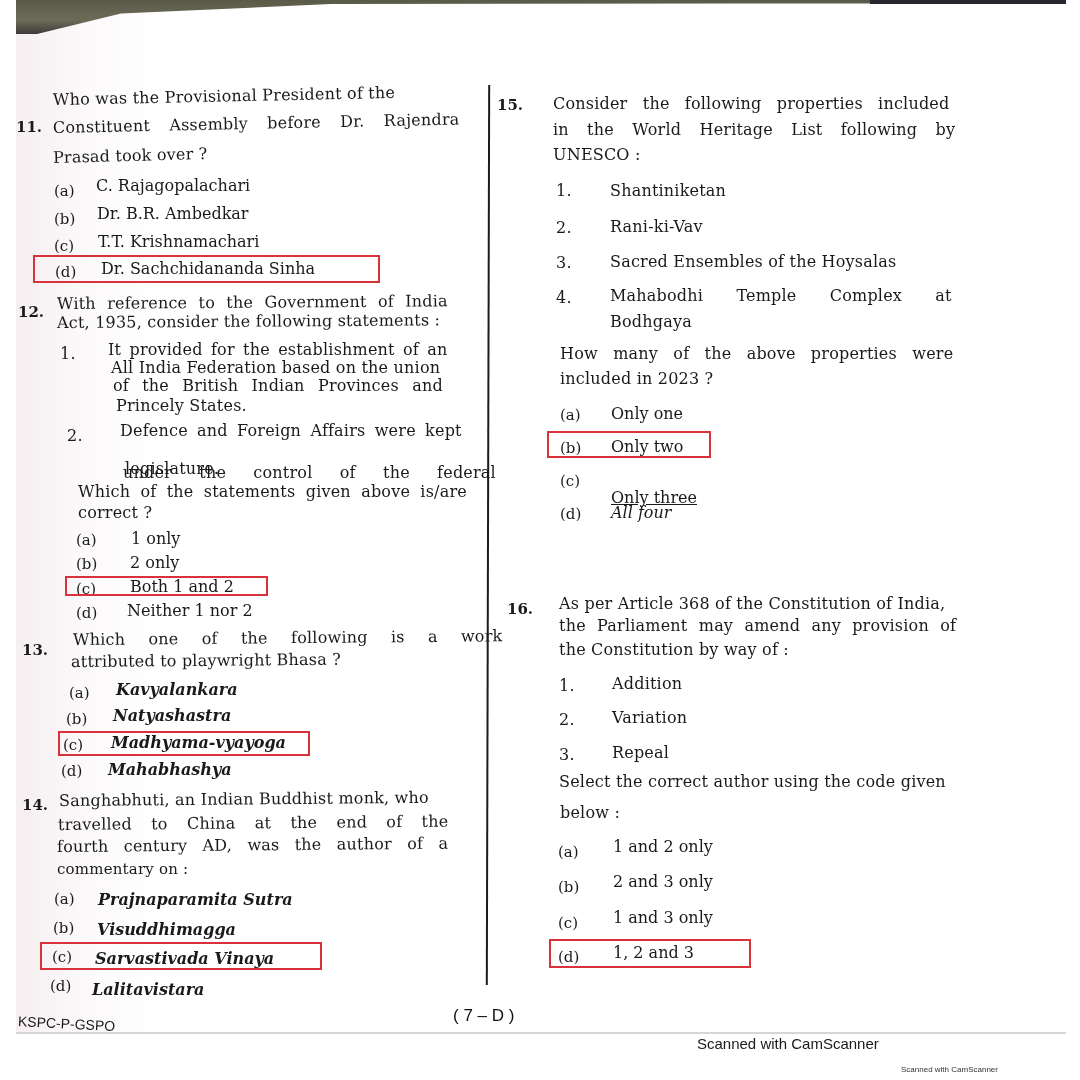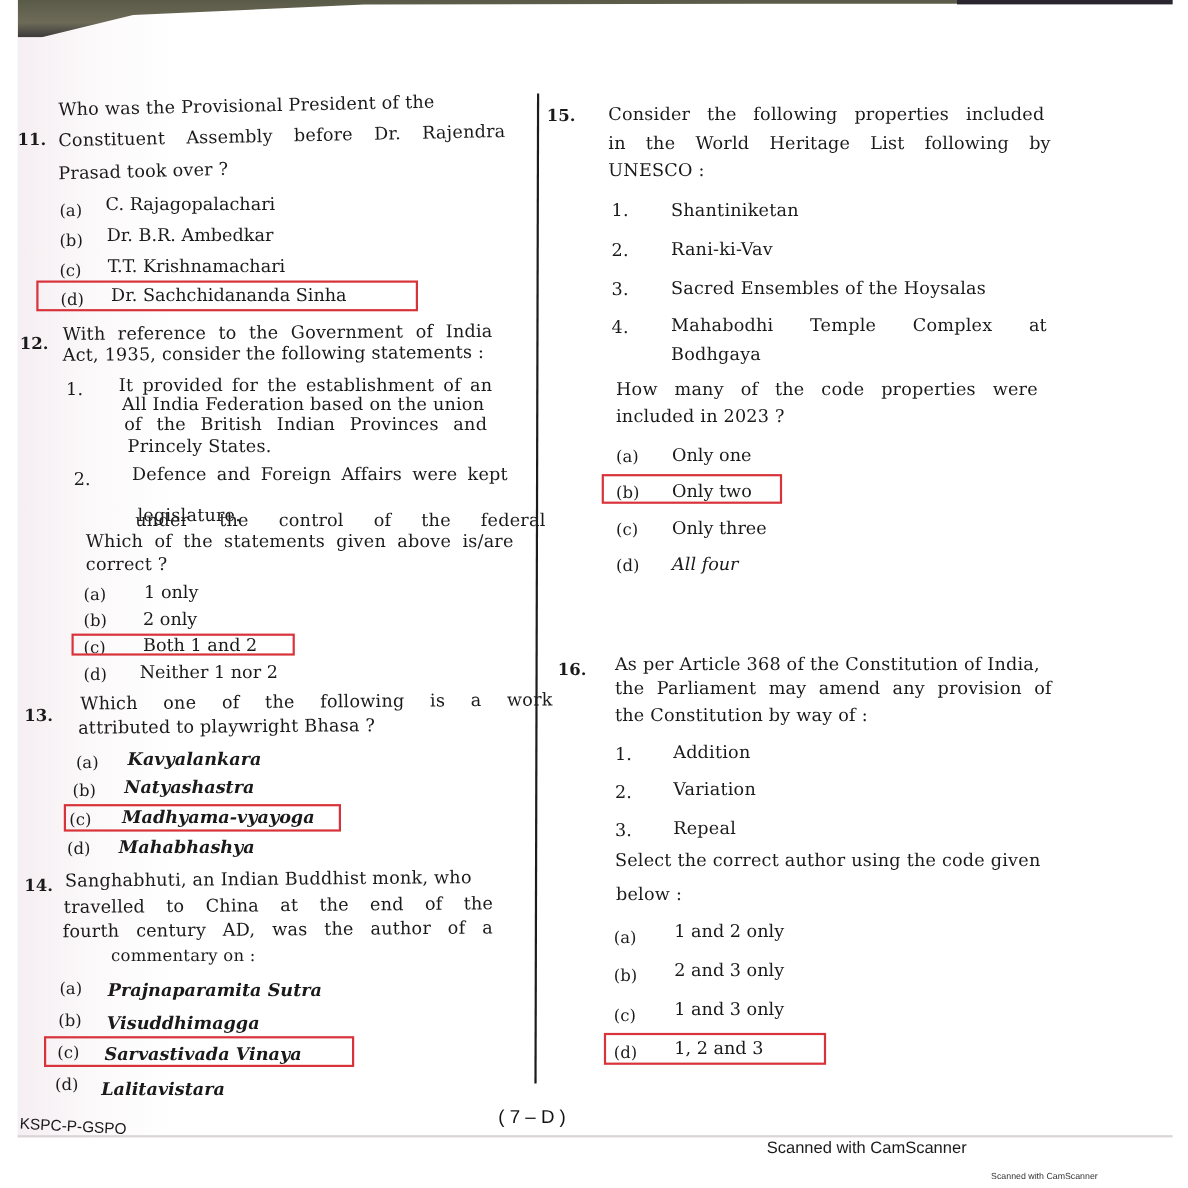--- a/index.html
+++ b/index.html
@@ -115,21 +115,21 @@
   <span class="abs opt-letter" style="left:61px;top:762px;">(d)</span>
   <span class="abs ital" style="left:108px;top:760px;">Mahabhashya</span>
   <div class="answer-box" style="left:58px;top:731px;width:252px;height:25px;"></div>
 </div>
 
 <div>
   <span class="abs qnum" style="left:22px;top:796px;">14.</span>
   <div class="abs q" style="left:59px;top:793px;transform:rotate(-0.5deg);transform-origin:left;">Sanghabhuti, an Indian Buddhist monk, who</div>
   <div class="abs q" style="left:58px;top:817px;word-spacing:14px;transform:rotate(-0.5deg);transform-origin:left;">travelled to China at the end of the</div>
   <div class="abs q" style="left:57px;top:839px;word-spacing:10px;transform:rotate(-0.5deg);transform-origin:left;">fourth century AD, was the author of a</div>
-  <div class="abs q" style="left:57px;top:862px;font-size:15px;margin-left:44px;">commentary on :</div>
+  <div class="abs q" style="left:57px;top:862px;font-size:15px;">commentary on :</div>
 
   <span class="abs opt-letter" style="left:54px;top:890px;">(a)</span>
   <span class="abs ital" style="left:98px;top:890px;">Prajnaparamita Sutra</span>
   <span class="abs opt-letter" style="left:53px;top:919px;">(b)</span>
   <span class="abs ital" style="left:97px;top:920px;">Visuddhimagga</span>
   <span class="abs opt-letter" style="left:52px;top:948px;">(c)</span>
   <span class="abs ital" style="left:95px;top:949px;">Sarvastivada Vinaya</span>
   <span class="abs opt-letter" style="left:50px;top:977px;">(d)</span>
   <span class="abs ital" style="left:92px;top:980px;">Lalitavistara</span>
   <div class="answer-box" style="left:40px;top:942px;width:282px;height:28px;"></div>
@@ -144,29 +144,29 @@
   <span class="abs q" style="left:556px;top:183px;">1.</span>
   <span class="abs q" style="left:610px;top:183px;">Shantiniketan</span>
   <span class="abs q" style="left:556px;top:220px;">2.</span>
   <span class="abs q" style="left:610px;top:219px;">Rani-ki-Vav</span>
   <span class="abs q" style="left:556px;top:255px;">3.</span>
   <span class="abs q" style="left:610px;top:254px;">Sacred Ensembles of the Hoysalas</span>
   <span class="abs q" style="left:556px;top:290px;">4.</span>
   <div class="abs q" style="left:610px;top:288px;word-spacing:28px;">Mahabodhi Temple Complex at</div>
   <span class="abs q" style="left:610px;top:314px;">Bodhgaya</span>
 
-  <div class="abs q" style="left:560px;top:346px;word-spacing:10px;">How many of the code properties were</div>
+  <div class="abs q" style="left:560px;top:346px;word-spacing:10px;">How many of the above properties were</div>
   <div class="abs q" style="left:560px;top:371px;">included in 2023 ?</div>
 
   <span class="abs opt-letter" style="left:560px;top:406px;">(a)</span>
   <span class="abs opt-text" style="left:611px;top:404px;">Only one</span>
   <span class="abs opt-letter" style="left:560px;top:439px;">(b)</span>
   <span class="abs opt-text" style="left:611px;top:437px;">Only two</span>
   <span class="abs opt-letter" style="left:560px;top:472px;">(c)</span>
-  <span class="abs opt-text" style="left:611px;top:470px;">Only three</span>
+  <span class="abs opt-text" style="left:611px;top:488px;text-decoration:underline;">Only three</span>
   <span class="abs opt-letter" style="left:560px;top:505px;">(d)</span>
   <span class="abs opt-text" style="left:611px;top:503px;font-style:italic;">All four</span>
   <div class="answer-box" style="left:547px;top:431px;width:164px;height:27px;"></div>
 </div>
 
 <div>
   <span class="abs qnum" style="left:507px;top:600px;">16.</span>
   <div class="abs q" style="left:559px;top:596px;">As per Article 368 of the Constitution of India,</div>
   <div class="abs q" style="left:559px;top:618px;word-spacing:6px;">the Parliament may amend any provision of</div>
   <div class="abs q" style="left:559px;top:642px;">the Constitution by way of :</div>

